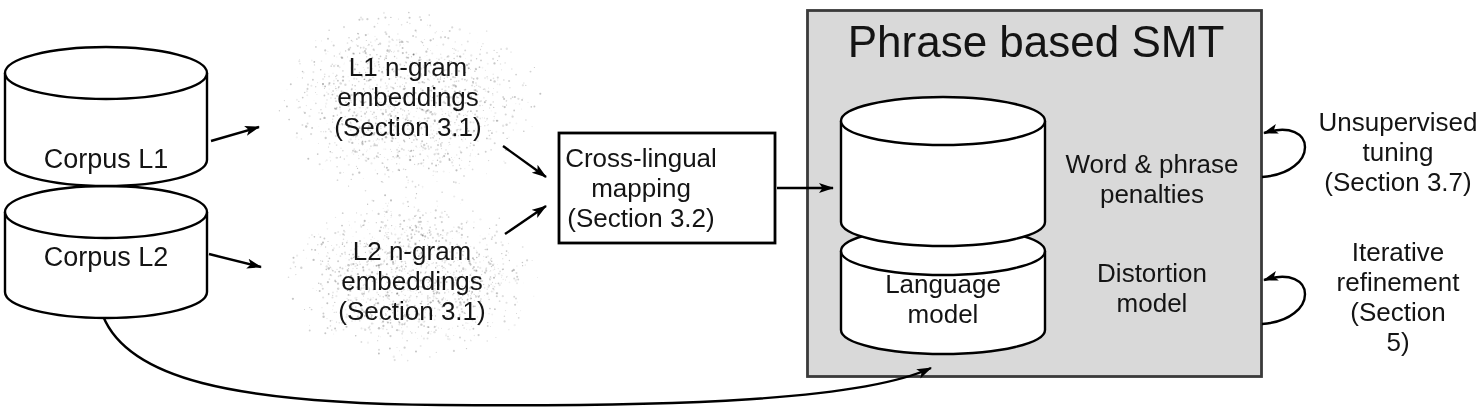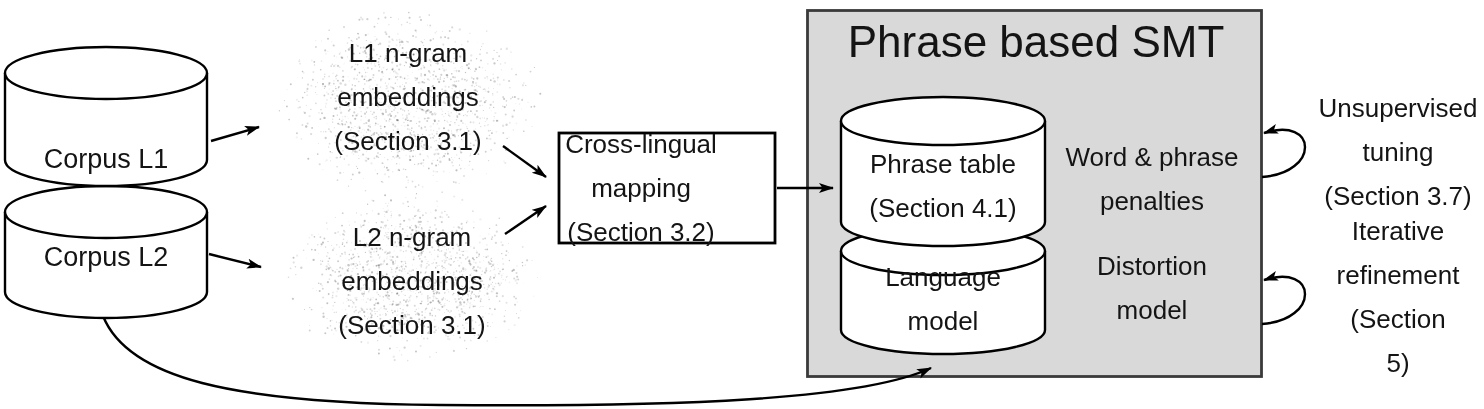--- a/index.html
+++ b/index.html
@@ -4,21 +4,21 @@
 <style>
   html,body{margin:0;padding:0;background:#fff;}
   #canvas{
     position:relative;width:1484px;height:409px;background:#fff;overflow:hidden;
     font-family:"Liberation Sans","DejaVu Sans",sans-serif;color:#111;
   }
   #diagram-svg{position:absolute;left:0;top:0;}
   .lbl{
     position:absolute;transform:translate(-50%,-50%);
     white-space:pre-line;text-align:center;
-    font-size:26px;line-height:44px;color:#141414;
+    font-size:26px;line-height:30px;color:#141414;
   }
   .lbl-corpus{font-size:27px;}
   .title{font-size:44px;line-height:48px;white-space:nowrap;}
 </style>
 </head>
 <body>
 
 <div id="canvas">
 
   <svg id="diagram-svg" width="1484" height="409" viewBox="0 0 1484 409">
@@ -3076,22 +3076,20 @@
   <div class="lbl" style="left:412px;top:281px">L2 n-gram
 embeddings
 (Section 3.1)</div>
 
   <div class="lbl" style="left:641px;top:188px">Cross-lingual
 mapping
 (Section 3.2)</div>
 
   <div class="lbl title" style="left:1036px;top:42px">Phrase based SMT</div>
 
-  <div class="lbl" style="left:943px;top:186px">Phrase table
-(Section 4.1)</div>
   <div class="lbl" style="left:943px;top:299px">Language
 model</div>
 
   <div class="lbl" style="left:1152px;top:179px">Word &amp; phrase
 penalties</div>
   <div class="lbl" style="left:1152px;top:288px">Distortion
 model</div>
 
   <div class="lbl" style="left:1398px;top:152px">Unsupervised
 tuning

